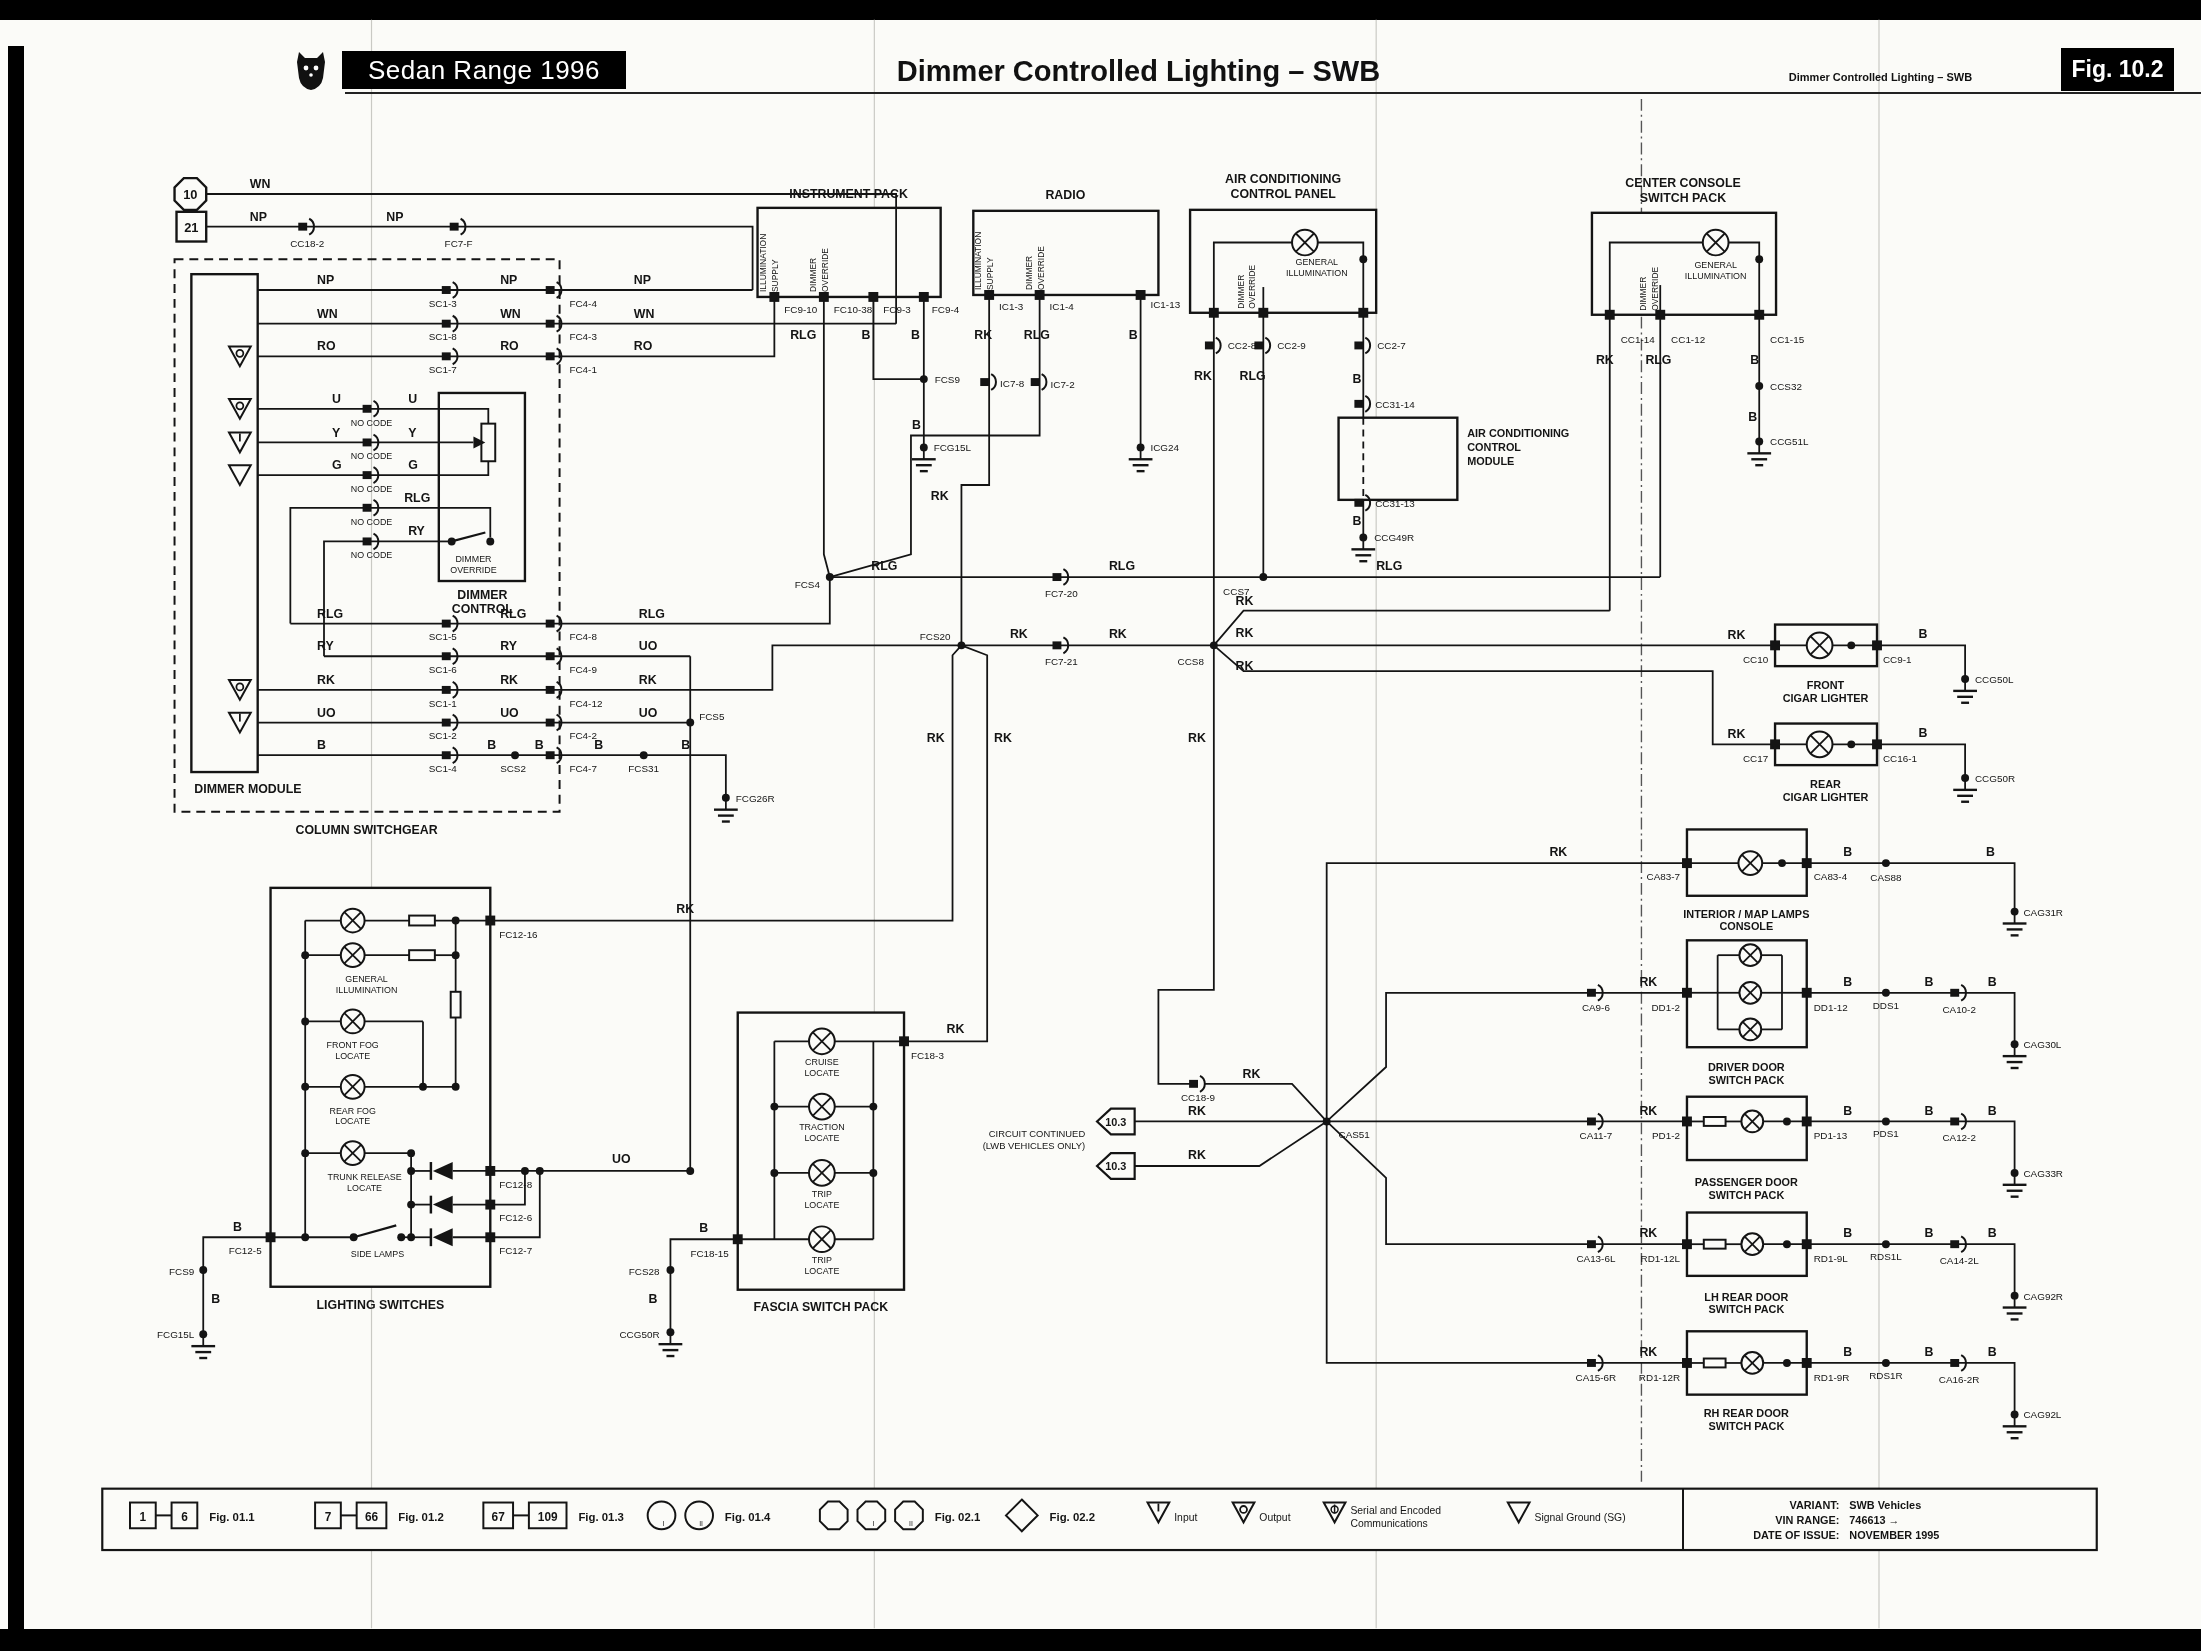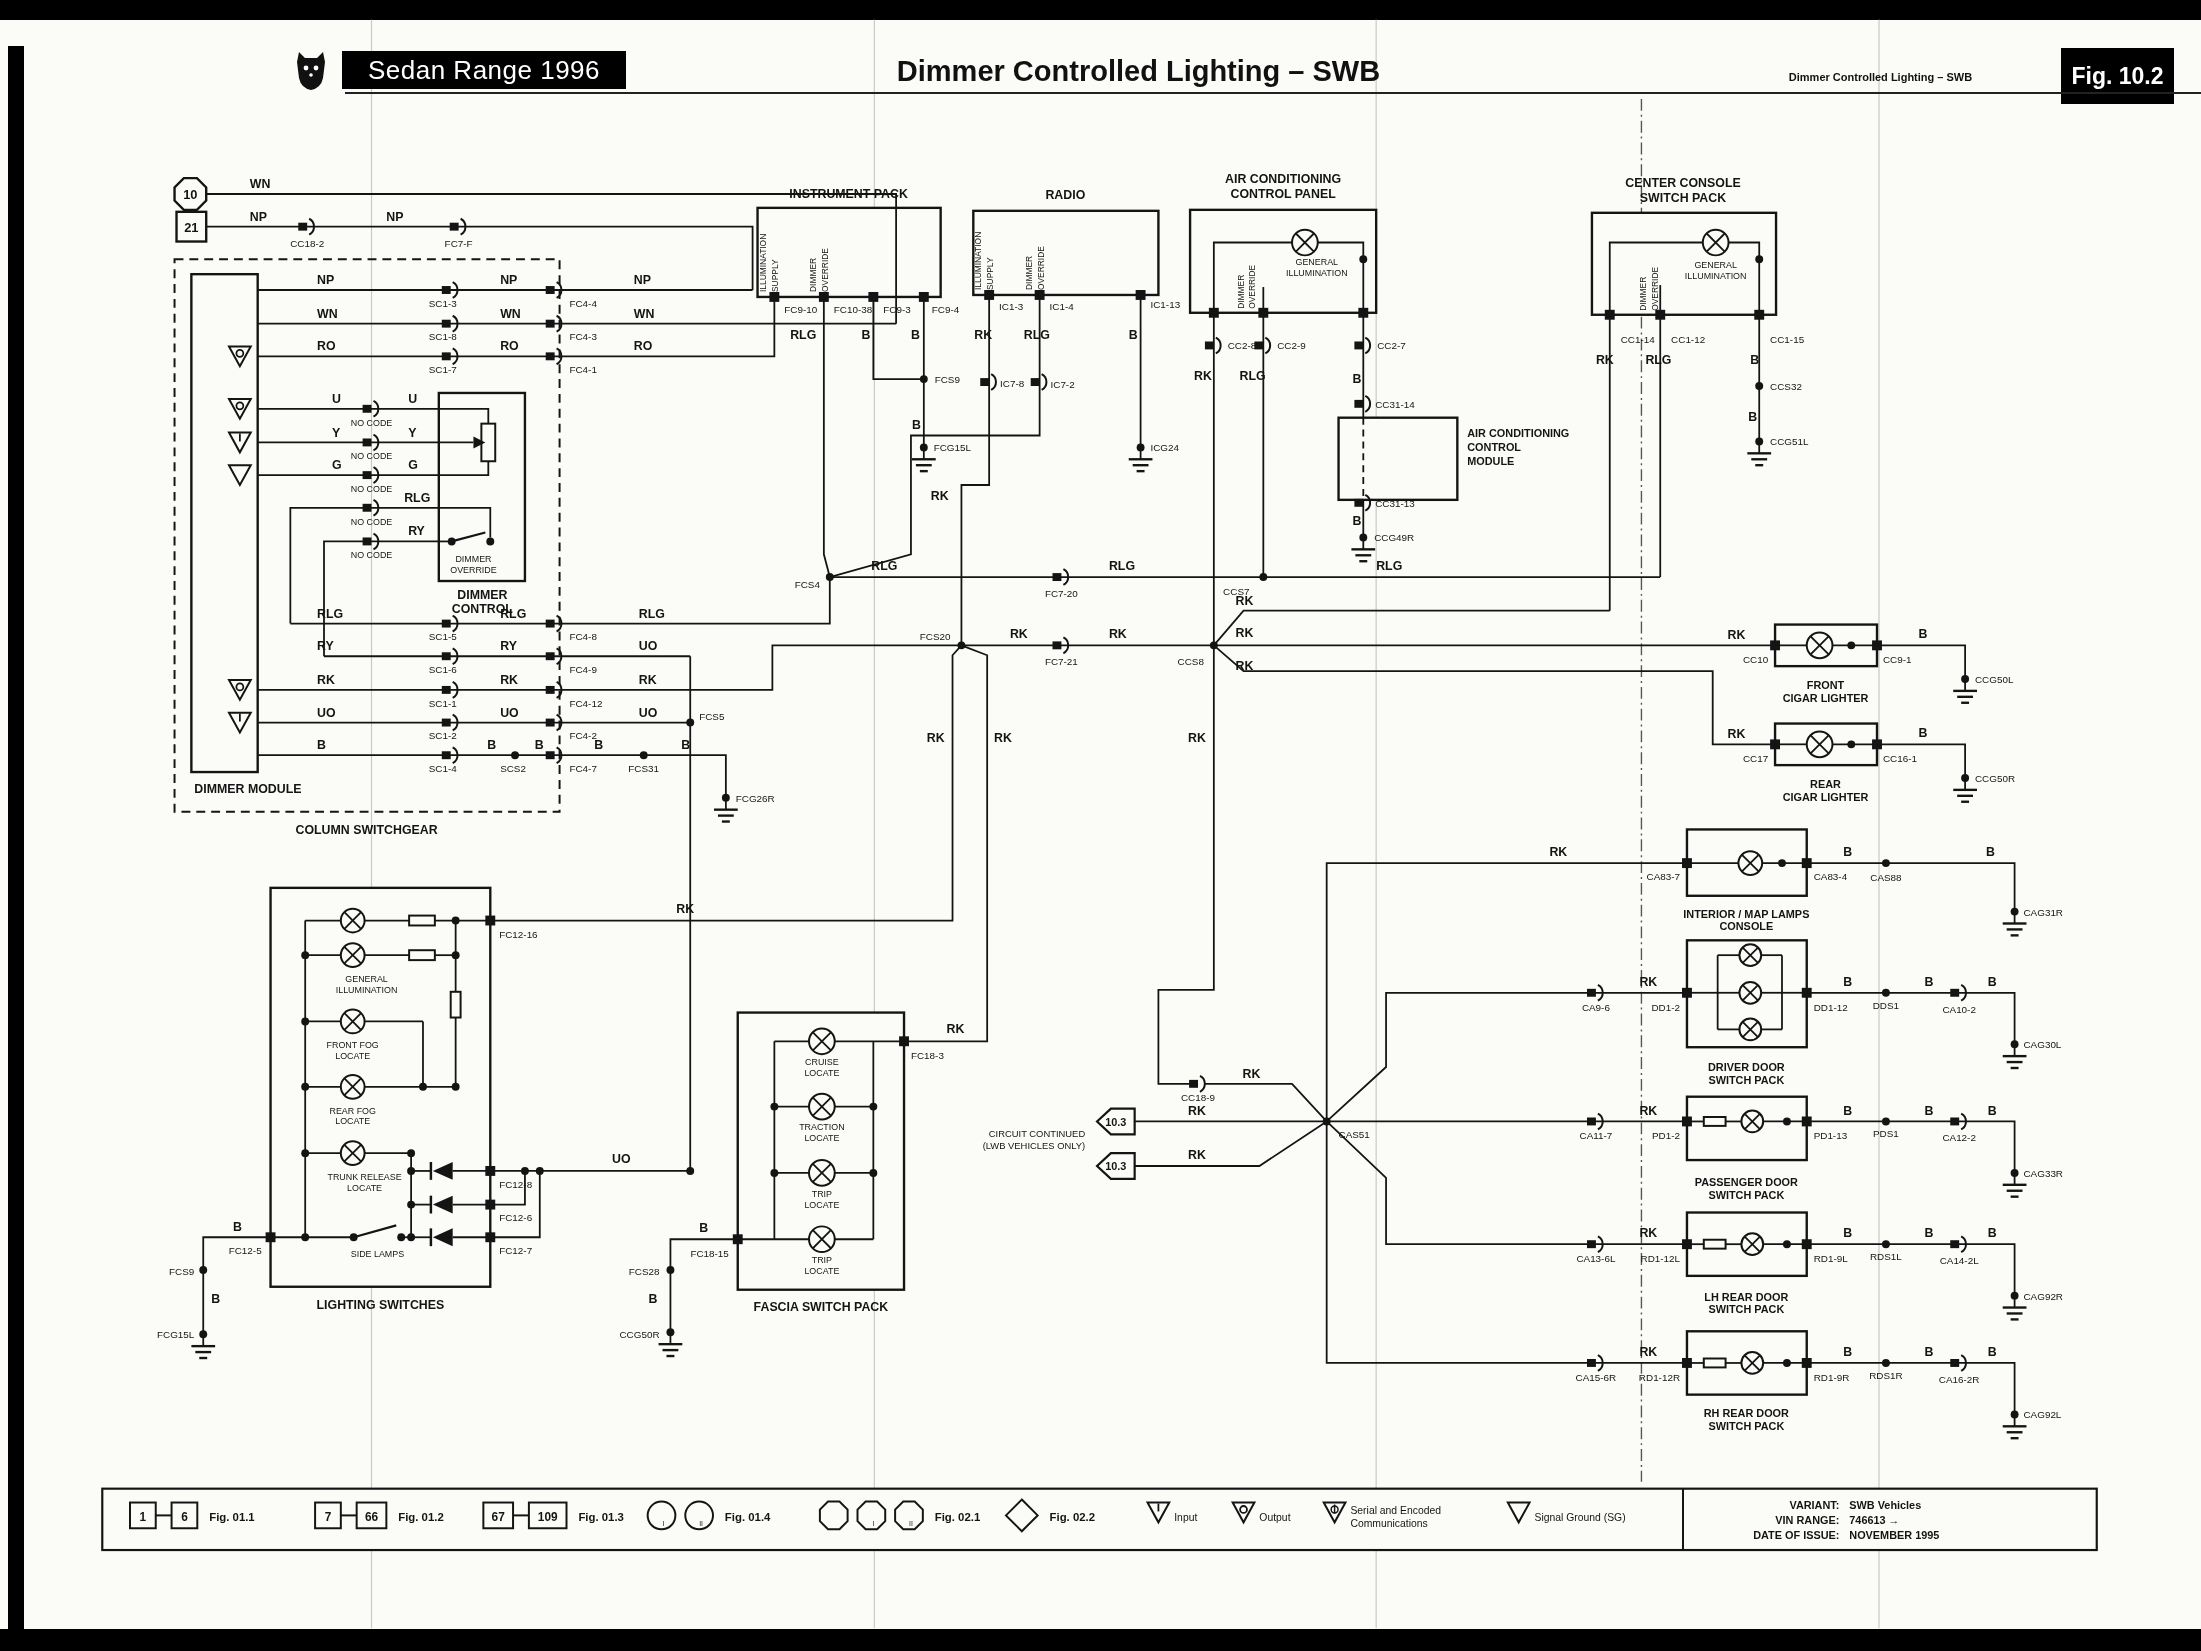--- a/index.html
+++ b/index.html
@@ -6,21 +6,21 @@
   .page{position:relative;width:2202px;height:1651px;background:#fbfbf8;overflow:hidden;
         font-family:"Liberation Sans", sans-serif;color:#111;}
   .bar{position:absolute;background:#000;}
   .bar.top{left:0;top:0;width:2202px;height:20px;}
   .bar.bottom{left:0;top:1629px;width:2202px;height:23px;}
   .bar.left{left:8px;top:46px;width:16px;height:1583px;}
   .brand{position:absolute;left:342px;top:51px;width:284px;height:38px;background:#000;color:#fff;
          font-size:26px;font-weight:normal;display:flex;align-items:center;justify-content:center;letter-spacing:0.5px;}
   .title{position:absolute;left:812px;top:55px;width:653px;text-align:center;font-size:29px;font-weight:bold;}
   .subtitle{position:absolute;left:1752px;top:71px;width:257px;text-align:center;font-size:11px;font-weight:bold;}
-  .figbox{position:absolute;left:2061px;top:48px;width:113px;height:56px;background:#000;color:#fff;
+  .figbox{position:absolute;left:2061px;top:48px;width:113px;height:43px;background:#000;color:#fff;
           font-size:23px;font-weight:bold;display:flex;align-items:center;justify-content:center;}
   .header-rule{position:absolute;left:345px;top:92px;width:1857px;height:2px;background:#222;}
   .logo{position:absolute;left:293px;top:48px;width:36px;height:44px;}
   svg#diagram{position:absolute;left:0;top:0;}
 </style>
 </head>
 <body>
 
 <div class="page">
   <div class="bar top"></div>

